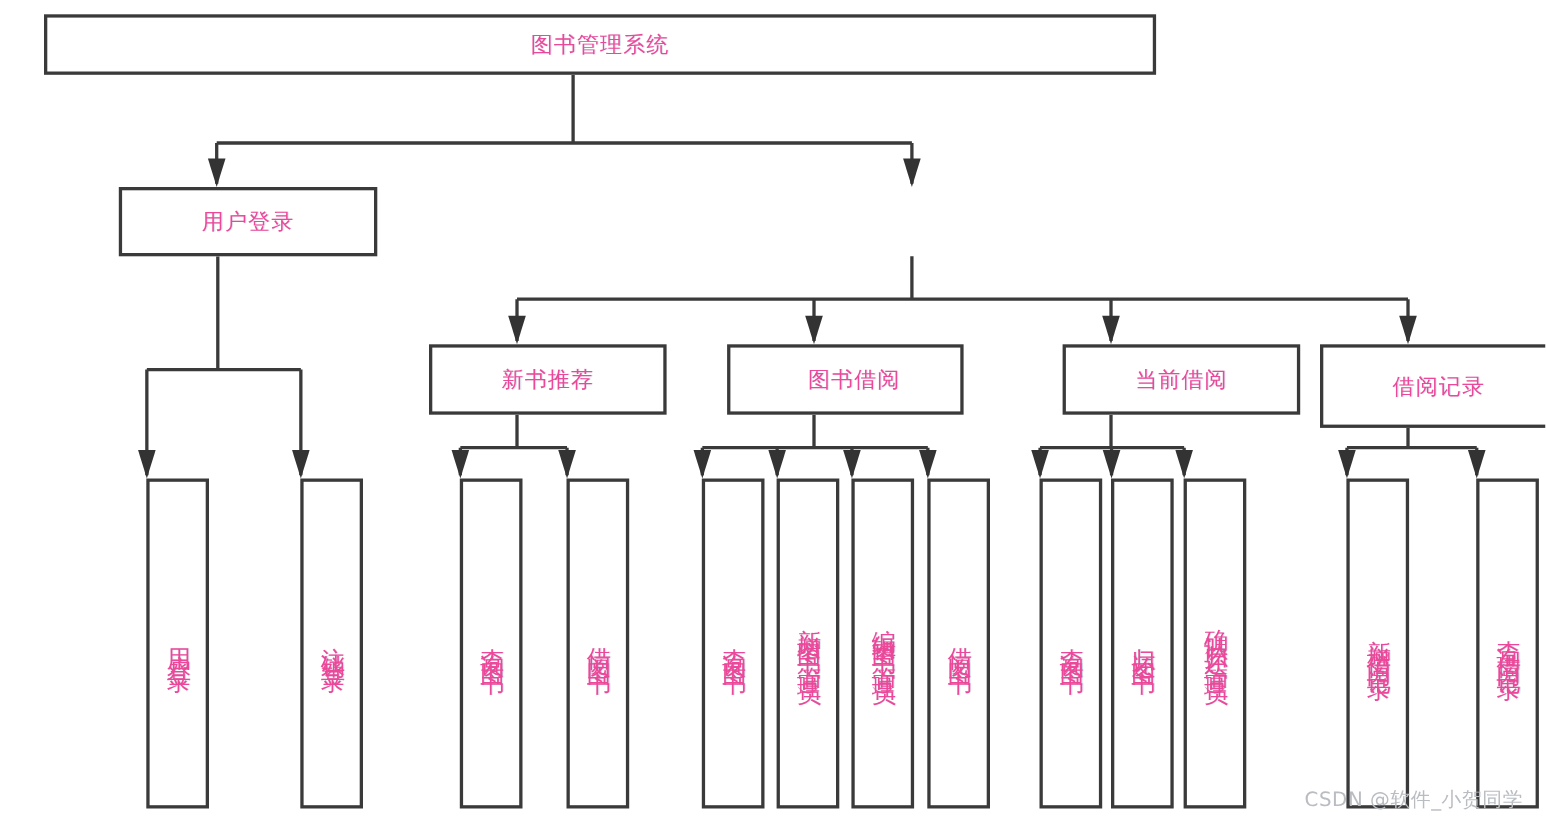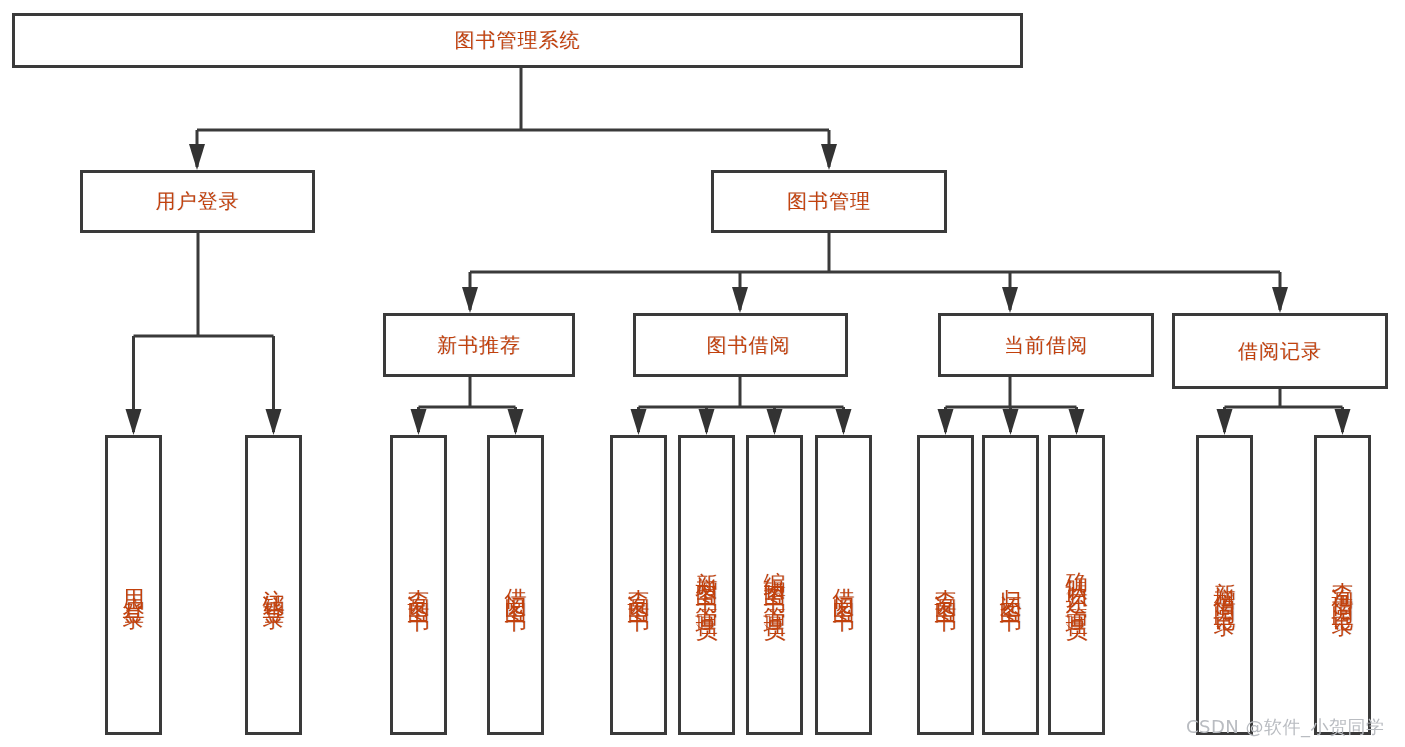--- a/index.html
+++ b/index.html
@@ -23,22 +23,23 @@
     pointer-events: none;
   }
   .node {
     position: absolute;
     box-sizing: border-box;
     border: 3px solid #3a3a3a;
     background: #ffffff;
     display: flex;
     align-items: center;
     justify-content: center;
-    color: #c2410c;
+    color: #ec4899;
     text-shadow: 1px 0 0 rgba(120,150,200,0.25);
+    margin-left: 28px;
   }
   .node.h {
     font-size: 20px;
     letter-spacing: 1px;
   }
   .node.v {
     font-size: 22px;
     writing-mode: vertical-rl;
     letter-spacing: 7px;
     line-height: 1;
@@ -103,23 +104,22 @@
       <polygon points="1068.5,409 1084.5,409 1076.5,435"></polygon>
 
       <polygon points="1216.5,409 1232.5,409 1224.5,435"></polygon>
       <polygon points="1334.5,409 1350.5,409 1342.5,435"></polygon>
     </g>
   </svg>
 
   <div class="node h" style="left:12px; top:13px; width:1011px; height:55px;">图书管理系统</div>
 
   <div class="node h" style="left:80px; top:170px; width:235px; height:63px;">用户登录</div>
-  <div class="node h" style="left:711px; top:170px; width:236px; height:63px;">图书管理</div>
 
-  <div class="node h" style="left:383px; top:313px; width:192px; height:64px;">新书推荐</div>
+  <div class="node h" style="left:362px; top:313px; width:216px; height:64px;">新书推荐</div>
   <div class="node h" style="left:633px; top:313px; width:215px; height:64px;padding-left:16px;">图书借阅</div>
   <div class="node h" style="left:938px; top:313px; width:216px; height:64px;">当前借阅</div>
   <div class="node h" style="left:1172px; top:313px; width:216px; height:76px;">借阅记录</div>
 
   <div class="node v" style="left:105px; top:435px; width:57px; height:300px;">用户登录</div>
   <div class="node v" style="left:245px; top:435px; width:57px; height:300px;">注销登录</div>
 
   <div class="node v" style="left:390px; top:435px; width:57px; height:300px;">查询图书</div>
   <div class="node v" style="left:487px; top:435px; width:57px; height:300px;">借阅图书</div>
 

